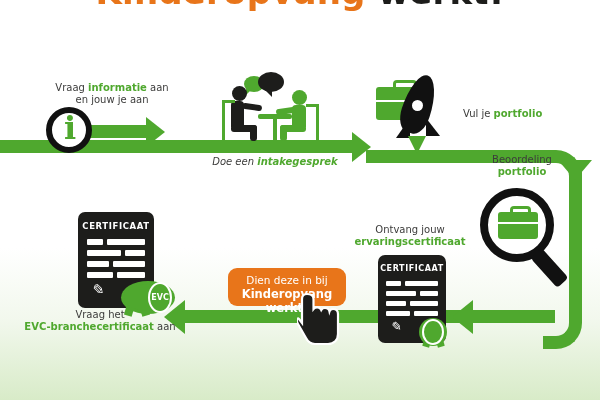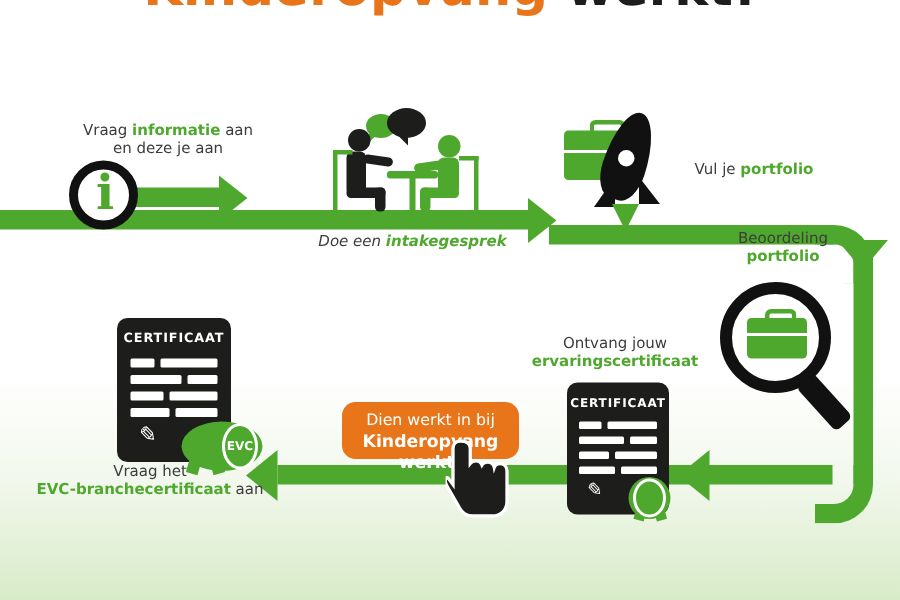--- a/index.html
+++ b/index.html
@@ -166,21 +166,21 @@
   <div class="arrowL" style="left:164px;top:299.5px;"></div>
 
   <div class="arrowL" style="left:290px;top:299.5px;"></div>
 
   <div class="arrowL" style="left:452px;top:299.5px;"></div>
 
   <div class="info-circle" style="left:46px;top:107px;"></div>
   <div class="info-i" style="left:64px;top:111px;">i</div>
   <div class="lbl c" style="left:32px;top:82px;width:160px;">
     <span>Vraag </span><b>informatie</b><span> aan</span><br>
-    <span>en deze je aan</span>
+    <span>en jouw je aan</span>
   </div>
 
   <div style="position:absolute;left:218px;top:72px;width:110px;height:70px;">
 
     <div class="bubble" style="left:26px;top:4px;width:20px;height:16px;background:#4FA82E;"></div>
     <div class="bubble" style="left:40px;top:0px;width:26px;height:20px;background:#1d1d1b;"></div>
     <div style="position:absolute;left:28px;top:16px;width:0;height:0;
                 border-left:7px solid #4FA82E;border-bottom:7px solid transparent;"></div>
     <div style="position:absolute;left:46px;top:17px;width:0;height:0;
                 border-right:8px solid #1d1d1b;border-bottom:8px solid transparent;"></div>
@@ -256,21 +256,21 @@
     <div class="ribbon" style="left:46px;top:78px;width:7px;height:14px;transform:rotate(15deg);"></div>
     <div class="ribbon" style="left:58px;top:78px;width:7px;height:14px;transform:rotate(-15deg);"></div>
     <div class="seal" style="left:44px;top:66px;width:22px;height:22px;font-size:5px;">
       <div class="seal-in">
         <span></span>
       </div>
     </div>
   </div>
 
   <div class="callout" style="left:228px;top:268px;width:118px;height:38px;">
-    <span class="l1">Dien werkt in bij</span>
+    <span class="l1">Dien deze in bij</span>
     <span class="l2">Kinderopvang werkt!</span>
   </div>
   <div class="hand" style="left:297px;top:292px;width:44px;height:54px;">
     <svg width="44" height="54" viewBox="0 0 44 54">
       <path d="M10 2 C7 2 5 4 5 7 L5 31 L2 27 C0 25 -1 29 1 32 L9 46 C11 50 14 52 18 52 L31 52
                C37 52 41 48 41 42 L41 22 C41 19 39 17 36 17 C34.5 17 33 18 32.5 19.5
                C32 17 30 16 28 16 C26.3 16 25 16.8 24.3 18
                C23.6 16.2 22 15.3 20.3 15.3 C18.6 15.3 17.3 16 16.5 17 L16.5 7
                C16.5 4 14 2 10 2 Z" fill="#1d1d1b" stroke="#ffffff" stroke-width="2.2"></path>
     </svg>

